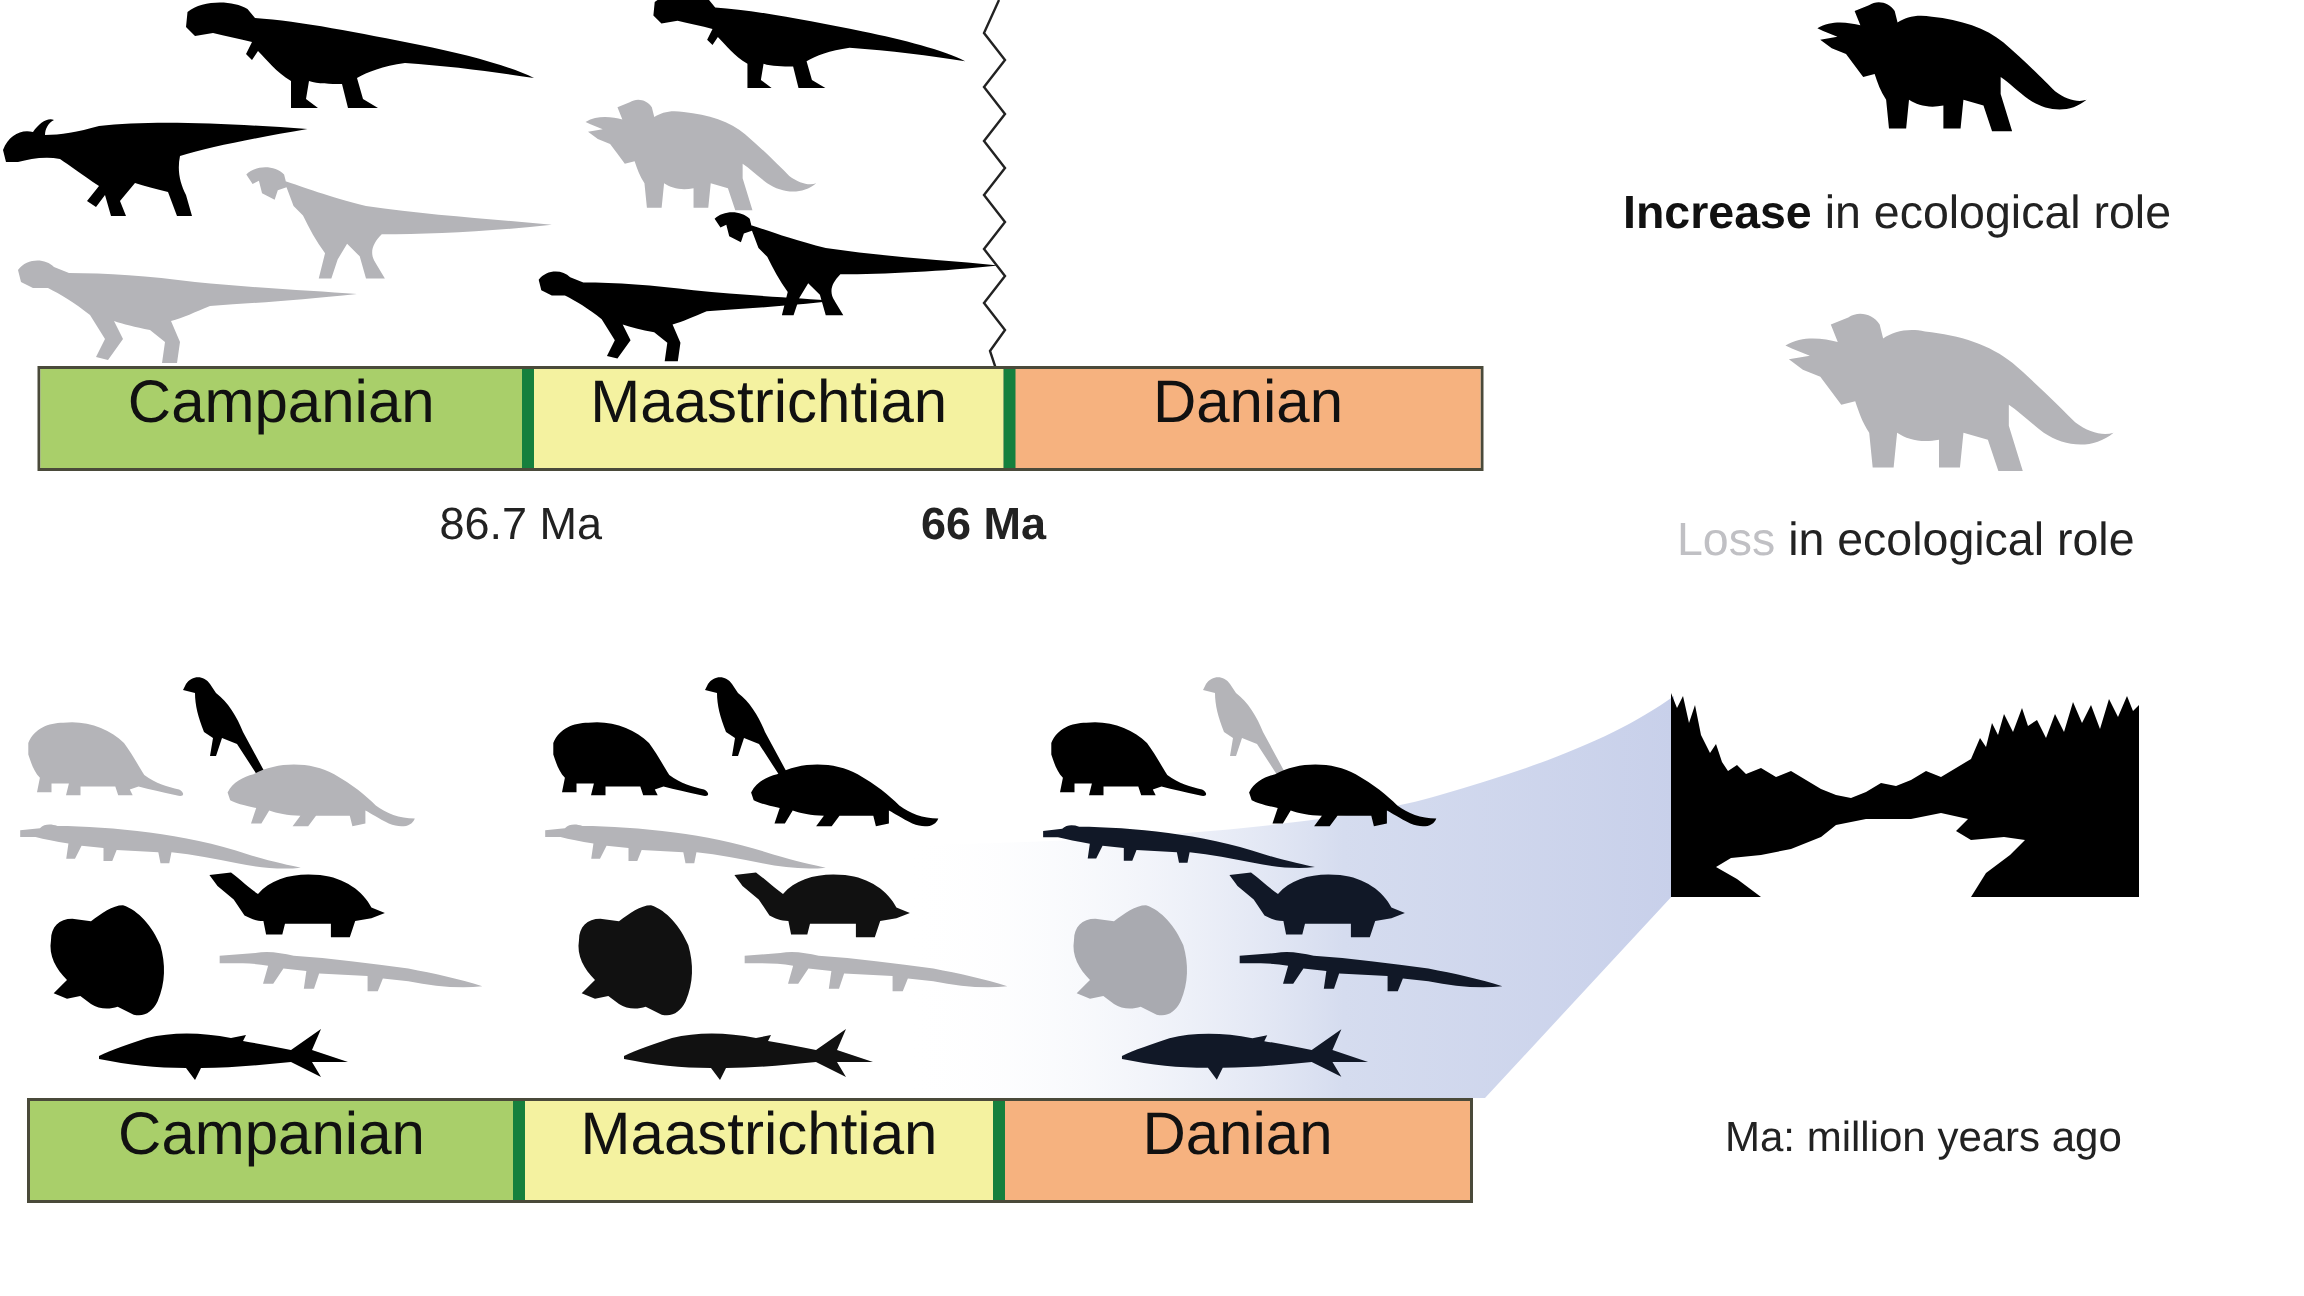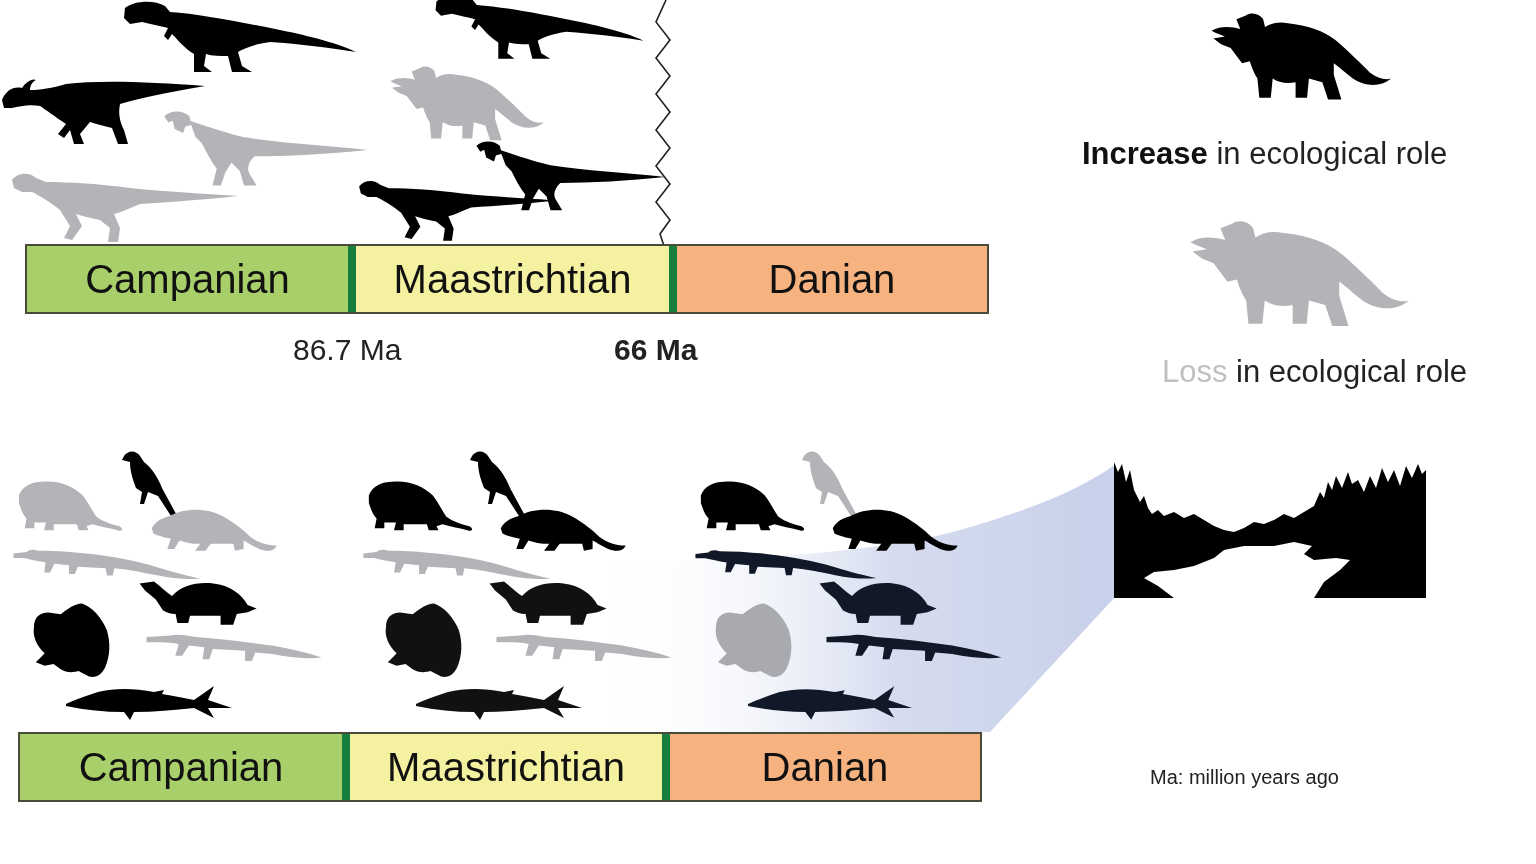--- a/index.html
+++ b/index.html
@@ -1,20 +1,20 @@
 <!DOCTYPE html>
 <html><head>
 <meta charset="utf-8">
 <style>
   html, body { margin:0; padding:0; }
   body { width:1536px; height:864px; background:#ffffff; position:relative; overflow:hidden;
          font-family:"Liberation Sans", sans-serif; }
   .abs { position:absolute; }
   .timeline { position:absolute; display:flex; border:2px solid #4a4a3a; box-sizing:border-box; }
-  .period { height:100%; display:flex; align-items:center; justify-content:center;
+  .period { height:100%; display:flex; justify-content:center;
             font-size:40px; color:#111; box-sizing:border-box; }
   .period + .period { border-left:8px solid #15803d; }
   .ma-label { position:absolute; font-size:30px; color:#222; }
   .legend-text { position:absolute; font-size:31px; color:#222; white-space:nowrap; }
   .legend-text b { font-weight:bold; }
   .sil { position:absolute; }
   svg { display:block; }
 </style>
 </head>
 <body>
@@ -117,31 +117,31 @@
     </div>
     <div class="period" style="flex:1;background:#f6b27f;">
       <span>Danian</span>
     </div>
   </div>
 
   <div class="ma-label" style="left:293px;top:333px;">86.7 Ma</div>
   <div class="ma-label" style="left:614px;top:333px;font-weight:bold;">66 Ma</div>
 </div>
 
-<div class="abs" style="left:1060px;top:16px;width:476px;height:400px;">
+<div class="abs" style="left:1060px;top:4px;width:476px;height:400px;">
   <svg class="sil" style="left:95px;top:-10px" width="285" height="105">
       <use href="#cerato" fill="#000"></use>
     </svg>
   <div class="legend-text" style="left:22px;top:120px;">
     <b style="color:#111">Increase</b><span> in ecological role</span>
   </div>
   <svg class="sil" style="left:95px;top:196px" width="280" height="128">
       <use href="#cerato" fill="#b4b4b8"></use>
     </svg>
-  <div class="legend-text" style="left:58px;top:338px;margin-left:44px;">
+  <div class="legend-text" style="left:58px;top:338px;">
     <span style="color:#c0c0c4">Loss</span><span> in ecological role</span>
   </div>
 </div>
 
 <div class="abs" style="left:0;top:440px;width:1440px;height:380px;">
 
   <svg class="sil" style="left:0;top:0" width="1440" height="300">
     <defs>
       <linearGradient id="wedge" x1="0" y1="0" x2="1" y2="0">
         <stop offset="0.3" stop-color="#ffffff" stop-opacity="0"></stop>
@@ -237,13 +237,13 @@
     </div>
     <div class="period" style="width:320px;background:#f4f2a0;">
       <span>Maastrichtian</span>
     </div>
     <div class="period" style="flex:1;background:#f6b27f;">
       <span>Danian</span>
     </div>
   </div>
 </div>
 
-<div class="abs" style="left:1150px;top:766px;font-size:20px;color:#222;">Ma: million years ago</div>
+<div class="abs" style="left:1150px;top:742px;font-size:28px;color:#222;">Ma: million years ago</div>
 
 </body></html>

